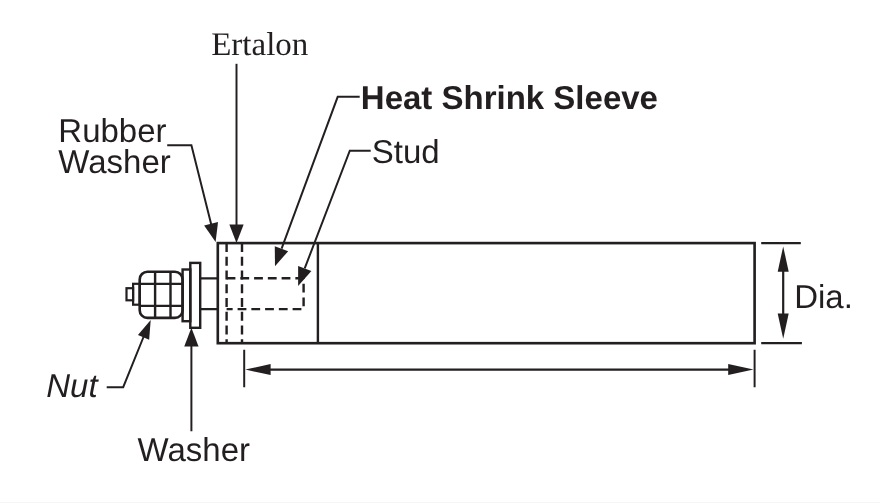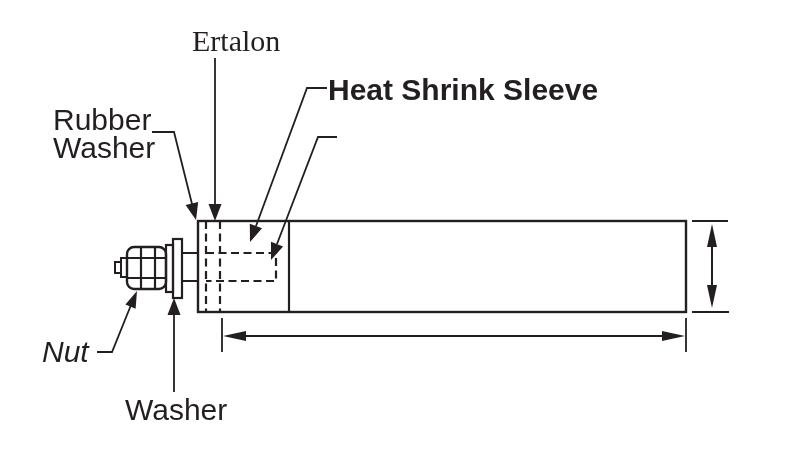--- a/index.html
+++ b/index.html
@@ -98,25 +98,27 @@
       <line class="stroke" x1="712" y1="240" x2="712" y2="292" stroke-width="2"></line>
       <polygon class="fill" points="712,224 707,247 717,247"></polygon>
       <polygon class="fill" points="712,308 707,285 717,285"></polygon>
     </g>
   </svg>
 
   <div class="label" style="left:192px; top:26px;font-family:Liberation Serif, serif;">Ertalon</div>
 
   <div class="label" style="left:328px; top:75px;font-weight:bold;">Heat Shrink Sleeve</div>
 
+  <div class="label" style="left:338px; top:124px;">Stud</div>
 
   <div class="label two-line" style="left:53px; top:106px;">
     <div>Rubber</div>
     <div>Washer</div>
   </div>
 
   <div class="label" style="left:42px; top:337px;font-style:italic;">Nut</div>
 
   <div class="label" style="left:125px; top:395px;text-align:right;">Washer</div>
 
 
+  <div class="label" style="left:722px; top:256px;">Dia.</div>
 
 </div>
 
 </body></html>

